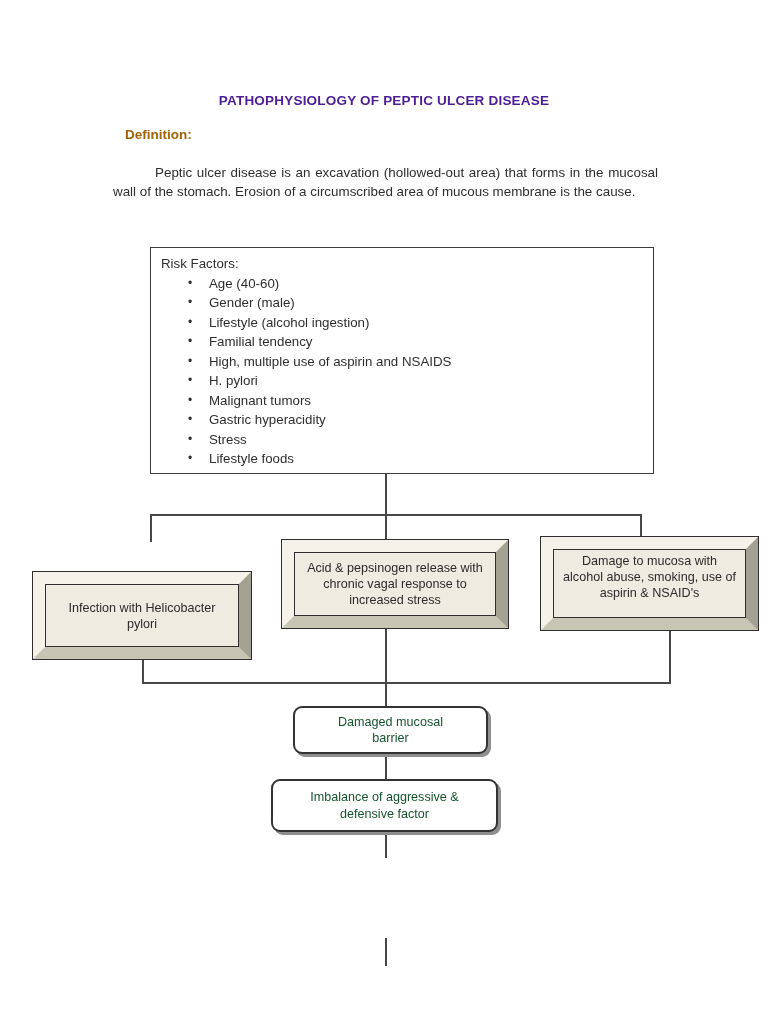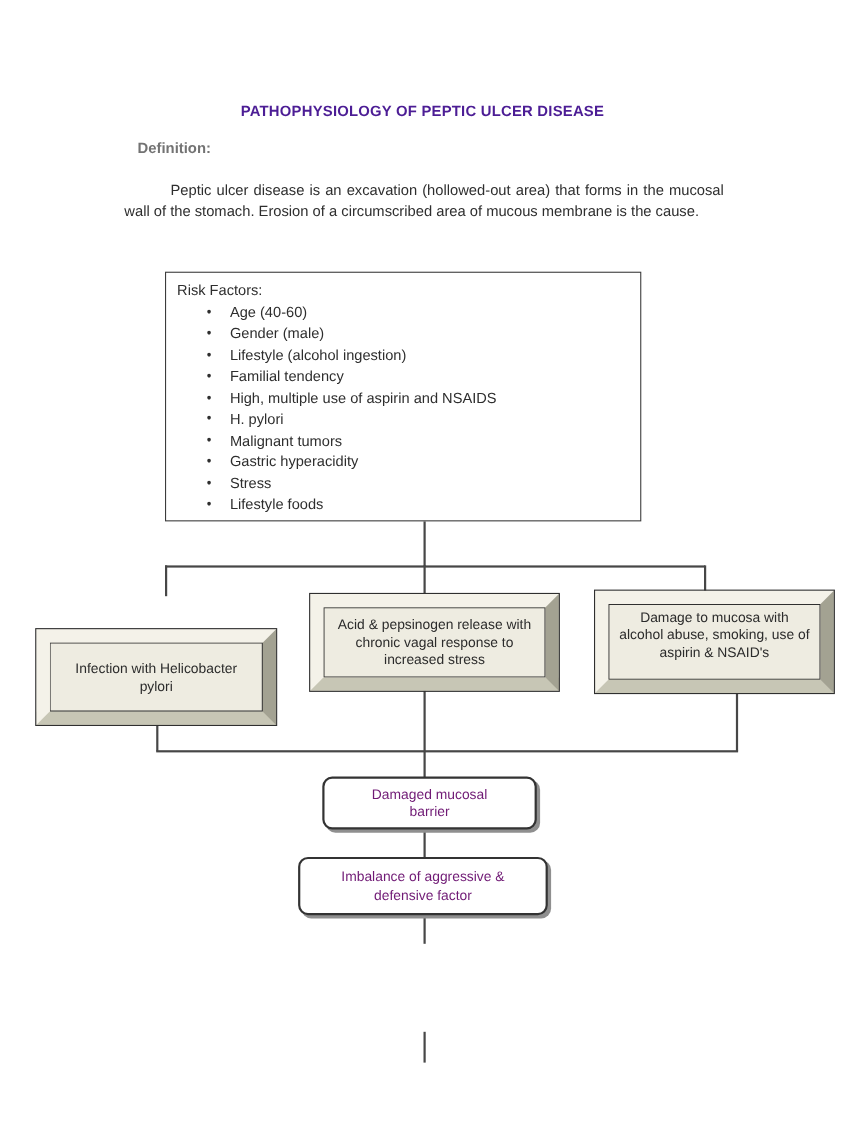--- a/index.html
+++ b/index.html
@@ -7,28 +7,28 @@
     position:relative; width:768px; height:1024px; background:#ffffff;
     font-family:"Liberation Sans","DejaVu Sans",sans-serif; color:#2e2e2e;
     overflow:hidden;
   }
   .doc-title {
     position:absolute; top:93px; left:0; width:768px; text-align:center;
     font-weight:bold; font-size:13.5px; color:#4c1d95; letter-spacing:.2px;
   }
   .def-head {
     position:absolute; top:127px; left:113px;
-    font-weight:bold; font-size:13.5px; color:#737373;padding-left:12px;
+    font-weight:bold; font-size:13.5px; color:#a16207;padding-left:12px;
   }
   .def-para {
     position:absolute; top:164px; left:113px; width:545px;
     font-size:13.4px; line-height:18.6px; text-align:justify; text-indent:42px;
   }
   .risk-box {
-    position:absolute; left:150px; top:247px; width:433px; height:227px;
+    position:absolute; left:150px; top:247px; width:504px; height:227px;
     box-sizing:border-box; border:1px solid #3c3c3c; background:#ffffff;
     padding:6px 10px 0 10px; font-size:13.3px;
   }
   .risk-head { line-height:19.5px; }
   .risk-item { display:flex; line-height:19.5px; }
   .risk-item .bullet {
     display:inline-block; margin-left:27px; width:21px; font-size:12px;
   }
   .ln { position:absolute; background:#474747; }
   .bevel {
@@ -43,21 +43,21 @@
     font-size:12.6px; line-height:16px; text-align:center; color:#2b2b2b;
   }
   .w-left   { max-width:176px; }
   .w-mid    { max-width:188px; }
   .w-right  { max-width:178px; margin-top:-14px; }
   .round {
     position:absolute; box-sizing:border-box; background:#ffffff;
     border:2px solid #333333; border-radius:9px;
     box-shadow:3px 3px 0 #8f8f8f;
     display:flex; align-items:center; justify-content:center;
-    font-size:12.6px; line-height:16.5px; text-align:center; color:#701a75;
+    font-size:12.6px; line-height:16.5px; text-align:center; color:#14532d;
   }
   .w-a { max-width:124px; }
   .w-b { max-width:168px; }
   .w-c { max-width:218px; }
 </style>
 </head>
 <body>
 
 <div class="page">
 

